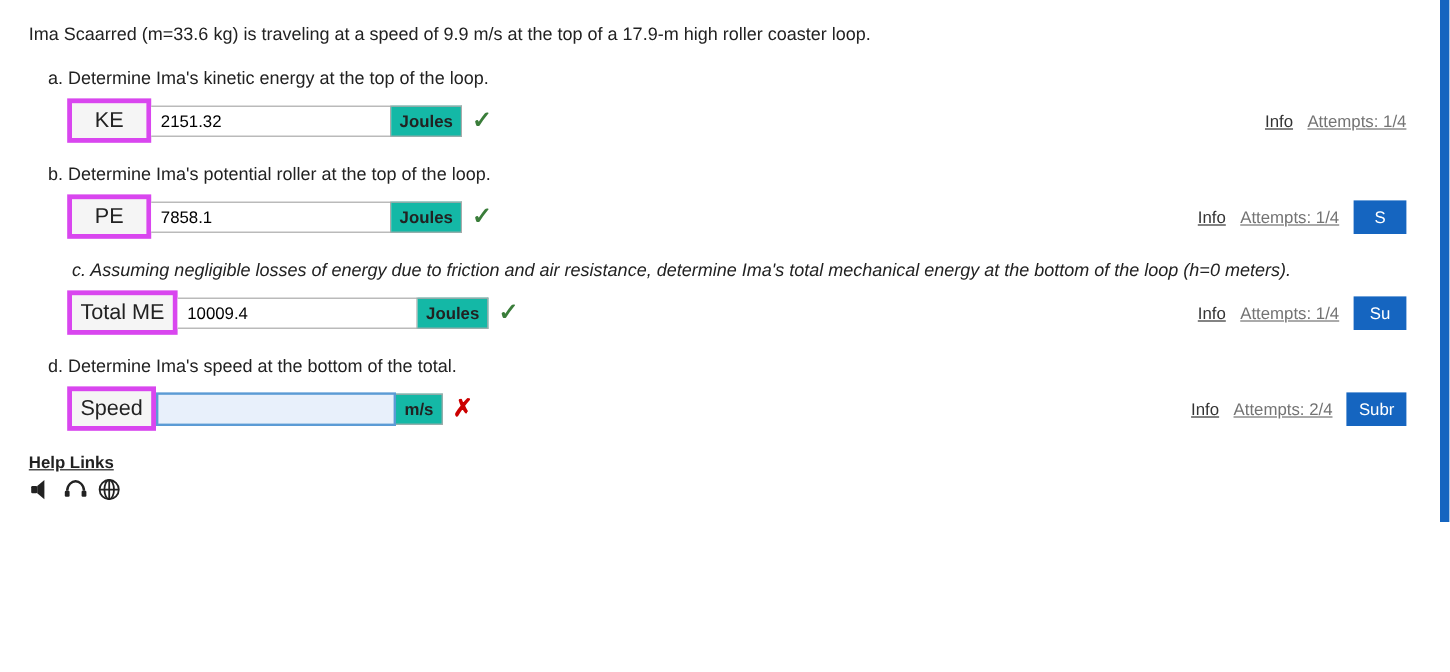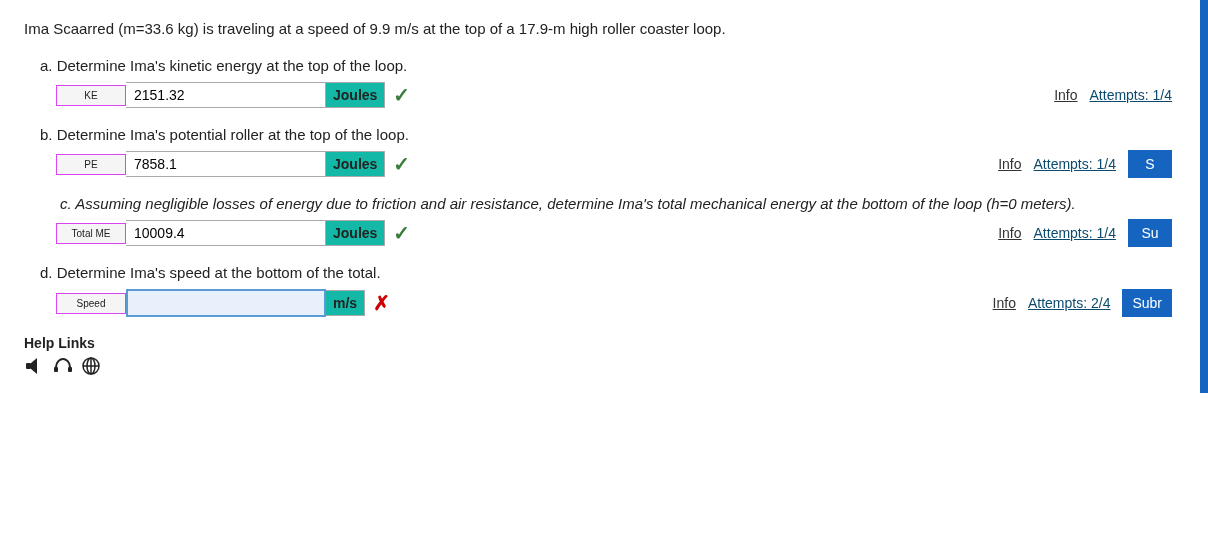--- a/index.html
+++ b/index.html
@@ -34,23 +34,23 @@
       margin-left: 36px;
     }
     .input-row {
       display: flex;
       align-items: center;
       margin-left: 32px;
       gap: 0;
       position: relative;
     }
     .field-label {
-      border: 1px solid #d946ef;
+      border: 4px solid #d946ef;
       padding: 4px 7px;
-      font-size: 10px;
+      font-size: 18px;
       background: #f5f5f5;
       white-space: nowrap;
       min-width: 70px;
       text-align: center;
     }
     .field-input {
       border: 1px solid #aaa;
       border-left: none;
       padding: 4px 8px;
       font-size: 14px;
@@ -90,21 +90,21 @@
       gap: 12px;
     }
     .info-link {
       font-size: 14px;
       color: #333;
       text-decoration: underline;
       cursor: pointer;
     }
     .attempts-link {
       font-size: 14px;
-      color: #0c4a6e;
+      color: #737373;
       text-decoration: underline;
       cursor: pointer;
     }
     .submit-btn-partial {
       background: #1565c0;
       color: #fff;
       border: none;
       padding: 6px 10px;
       font-size: 14px;
       cursor: pointer;
@@ -115,20 +115,21 @@
       position: absolute;
       right: 0;
       top: 0;
       width: 8px;
       height: 100%;
       background: #1565c0;
     }
     .help-links-section {
       margin-top: 8px;
       margin-left: 0;
+      text-decoration: underline;
     }
     .help-links-label {
       font-weight: bold;
       font-size: 14px;
       margin-bottom: 4px;
     }
     .help-icons {
       display: flex;
       gap: 6px;
       align-items: center;

